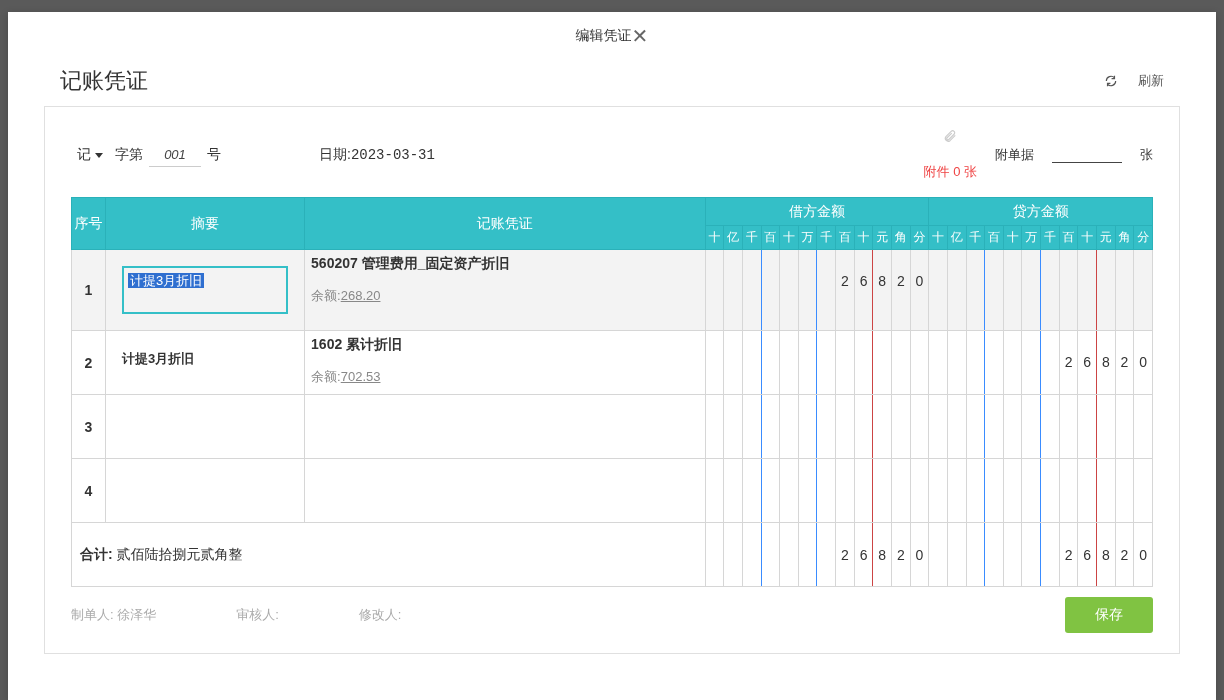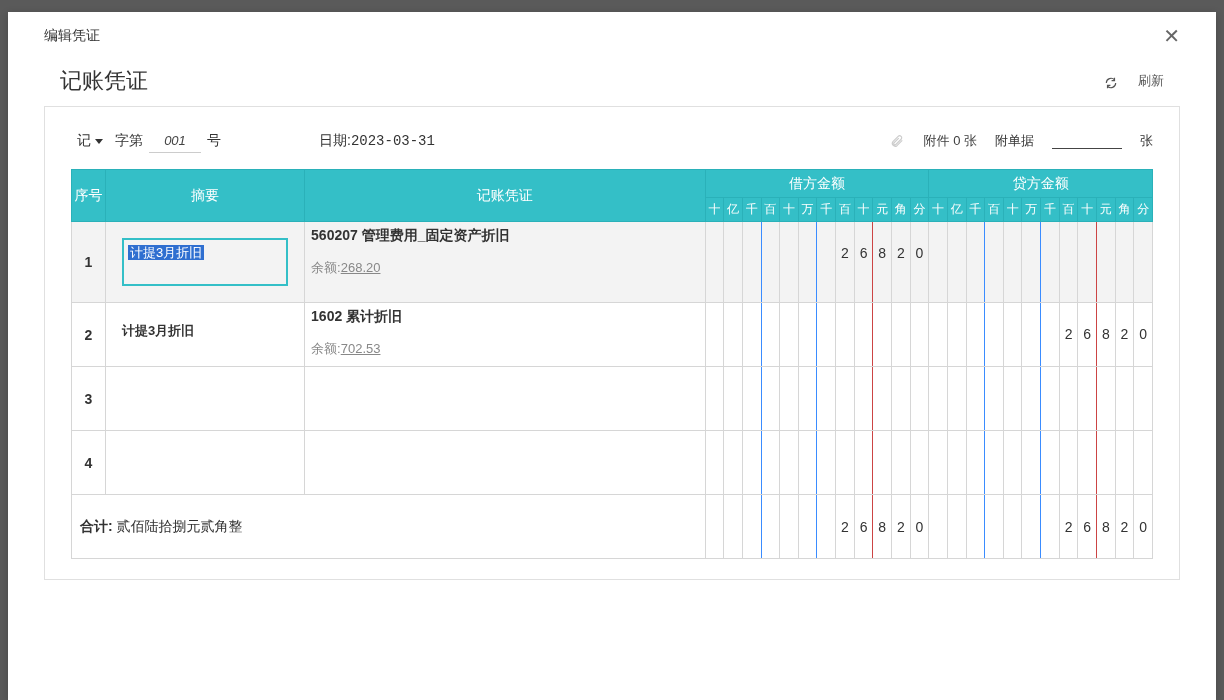--- a/index.html
+++ b/index.html
@@ -2,45 +2,45 @@
 <html><head>
   <meta charset="utf-8">
   <style>
     * { margin: 0; padding: 0; box-sizing: border-box; font-family: "Microsoft YaHei", Arial, sans-serif; }
     body { background: #5a5a5a; width: 1224px; height: 700px; overflow: hidden; }
     .modal {
       position: absolute; top: 12px; left: 8px; right: 8px; bottom: 0;
       background: #fff; box-shadow: 0 2px 8px rgba(0,0,0,.2);
     }
     .modal-header {
-      display: flex; align-items: center; justify-content: space-between;
-      padding: 14px 36px; font-size: 14px; color: #333;
+      display: flex; align-items: center; justify-content: center;
+      padding: 14px 24px; font-size: 14px; color: #333;
     }
     .modal-header .close { font-size: 20px; color: #666; cursor: pointer; line-height:1; }
     .modal-body { padding: 0 8px 0 8px; height: calc(100% - 50px); overflow-y: auto; }
     .title-row {
       display: flex; align-items: center; justify-content: space-between;
       padding: 6px 44px 10px;
     }
     .title-row h2 { font-size: 22px; font-weight: 400; color: #333; }
-    .refresh { display:flex; align-items:flex-end; gap:20px; font-size:13px; color:#555; cursor:pointer;}
+    .refresh { display:flex; align-items:center; gap:20px; font-size:13px; color:#555; cursor:pointer;}
     .refresh svg { width:14px; height:14px; }
     .panel {
       border:1px solid #e0e0e0; margin:0 28px 28px; background:#fff;
       padding: 22px 26px 20px;
     }
     .meta-row { display:flex; align-items:center; font-size:14px; color:#333; margin-bottom:16px; gap:8px;}
     .meta-row .zi-group { display:flex; align-items:center; gap:6px;}
     .zi-select { padding:0 6px; display:flex; align-items:center; gap:4px;}
     .zi-select .caret {width:0;height:0;border-left:4px solid transparent;border-right:4px solid transparent;border-top:5px solid #333;}
     .num-input { width:52px; text-align:center; padding:4px 0; border:none; font-size:13px; color:#444; border-bottom:1px solid #ccc;font-style:italic;}
     .date-group { margin-left:90px; display:flex; align-items:center; }
     .date-input { border:none; font-size:14px; color:#333; width:95px;font-family:Liberation Mono, monospace;}
     .right-meta { margin-left:auto; display:flex; align-items:center; gap:18px; font-size:13px;}
-    .attach { color:#404040; display:flex; align-items:center; gap:20px;}
+    .attach { color:#ef4444; display:flex; align-items:center; gap:20px;flex-direction:column;}
     .attach svg { width:14px; height:14px; stroke:#ccc; fill:none; stroke-width:2;}
     .bill-input { border:none; border-bottom:1px solid #444; width:70px; font-size:13px;}
     
     .vtable { width:100%; border-collapse:collapse; table-layout:fixed;}
     .vtable th { background:#34bfc7; color:#fff; font-weight:400; font-size:14px; border:1px solid #2ab1b9; text-align:center; }
     .vtable td { border:1px solid #d6d6d6; font-size:14px; color:#333; }
     .col-seq  { width:32px; }
     .col-sum  { width:188px; }
     .col-acct { width:378px; }
     .digit    { width:17.6px; }
@@ -346,15 +346,21 @@
               <td class="amt-cell"></td>
               <td class="amt-cell">2</td>
               <td class="amt-cell c9">6</td>
               <td class="amt-cell">8</td>
               <td class="amt-cell">2</td>
               <td class="amt-cell">0</td>
             </tr>
          </tbody>
        </table>
 
+       <div class="doc-footer">
+          <span><span>制单人: </span><span>徐泽华</span></span>
+          <span>审核人:</span>
+          <span>修改人:</span>
+          <button class="save-btn">保存</button>
+       </div>
      </div>
   </div>
 </div>
 
 </body></html>

